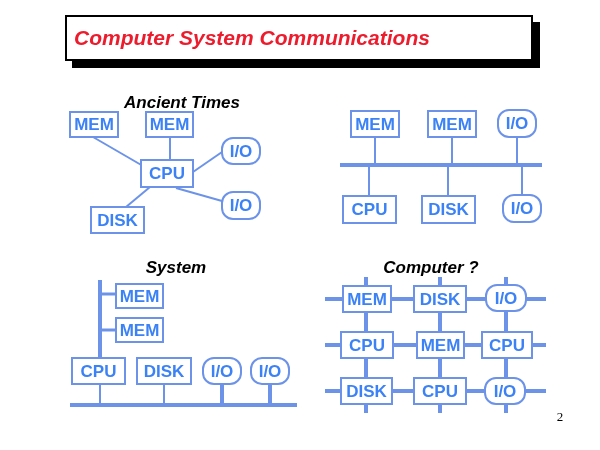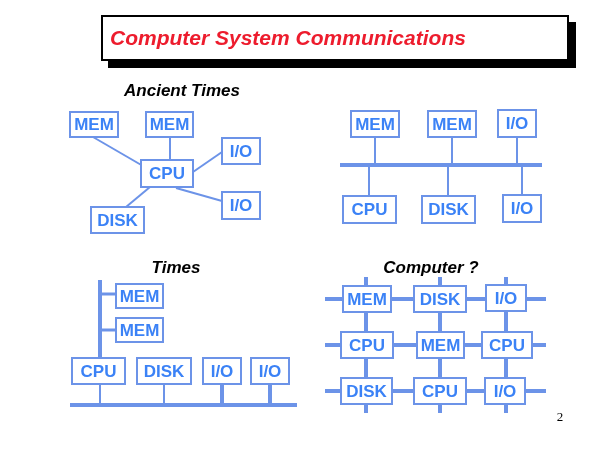--- a/index.html
+++ b/index.html
@@ -3,42 +3,42 @@
 <meta charset="utf-8">
 <style>
   html,body{margin:0;padding:0;background:#fff;}
   .slide{
     position:relative;width:600px;height:450px;background:#ffffff;overflow:hidden;
     font-family:"Liberation Sans",sans-serif;
   }
   .title-box{
     position:absolute;left:65px;top:15px;width:468px;height:46px;
     background:#ffffff;border:2px solid #000;box-shadow:7px 7px 0 0 #000;
-    display:flex;align-items:center;box-sizing:border-box;margin-left:36px;
+    display:flex;align-items:center;box-sizing:border-box;
   }
   .title-box h1{
     margin:0;padding-left:7px;font-size:21px;font-weight:bold;font-style:italic;
     color:#ED1C2D;letter-spacing:0px;white-space:nowrap;
   }
   .heading{
     position:absolute;font-size:17px;font-weight:bold;font-style:italic;color:#000;
     text-align:center;white-space:nowrap;line-height:1;
   }
-  #h-ancient{left:102px;top:82px;width:160px;text-align:center;}
+  #h-ancient{left:102px;top:94px;width:160px;text-align:center;}
   #h-yesterday{left:386px;top:82px;width:120px;}
   #h-today{left:116px;top:259px;width:120px;}
   #h-tomorrow{left:366px;top:259px;width:130px;}
   .lines{position:absolute;left:0;top:0;width:600px;height:450px;}
   .node{
     position:absolute;box-sizing:border-box;background:#ffffff;
     border:2px solid #6C93E8;color:#3b82f6;font-weight:bold;font-size:17px;
     display:flex;align-items:center;justify-content:center;line-height:1;
     white-space:nowrap;
   }
-  .node.rounded{border-radius:0;}
+  .node.rounded{border-radius:12px;}
   
   #a-mem1{left:69px;top:111px;width:50px;height:27px;}
   #a-mem2{left:145px;top:111px;width:49px;height:27px;}
   #a-io1{left:221px;top:137px;width:40px;height:28px;}
   #a-cpu{left:140px;top:159px;width:54px;height:29px;}
   #a-disk{left:90px;top:206px;width:55px;height:28px;}
   #a-io2{left:221px;top:191px;width:40px;height:29px;}
   
   #y-mem1{left:350px;top:110px;width:50px;height:28px;}
   #y-mem2{left:427px;top:110px;width:50px;height:28px;}
@@ -71,21 +71,21 @@
 </head>
 <body>
 
 <div class="slide">
 
   <div class="title-box">
     <h1>Computer System Communications</h1>
   </div>
 
   <div class="heading" id="h-ancient">Ancient Times</div>
-  <div class="heading" id="h-today">Times</div>
+  <div class="heading" id="h-today">System</div>
   <div class="heading" id="h-tomorrow">Computer ?</div>
 
   <svg class="lines" viewBox="0 0 600 450" xmlns="http://www.w3.org/2000/svg">
 
     <line x1="93" y1="137" x2="143" y2="166" stroke="#6C93E8" stroke-width="2"></line>
     <line x1="170" y1="137" x2="170" y2="160" stroke="#6C93E8" stroke-width="2"></line>
     <line x1="193" y1="172" x2="222" y2="152" stroke="#6C93E8" stroke-width="2"></line>
     <line x1="150" y1="187" x2="126" y2="207" stroke="#6C93E8" stroke-width="2"></line>
     <line x1="176" y1="188" x2="222" y2="201" stroke="#6C93E8" stroke-width="2"></line>
 

